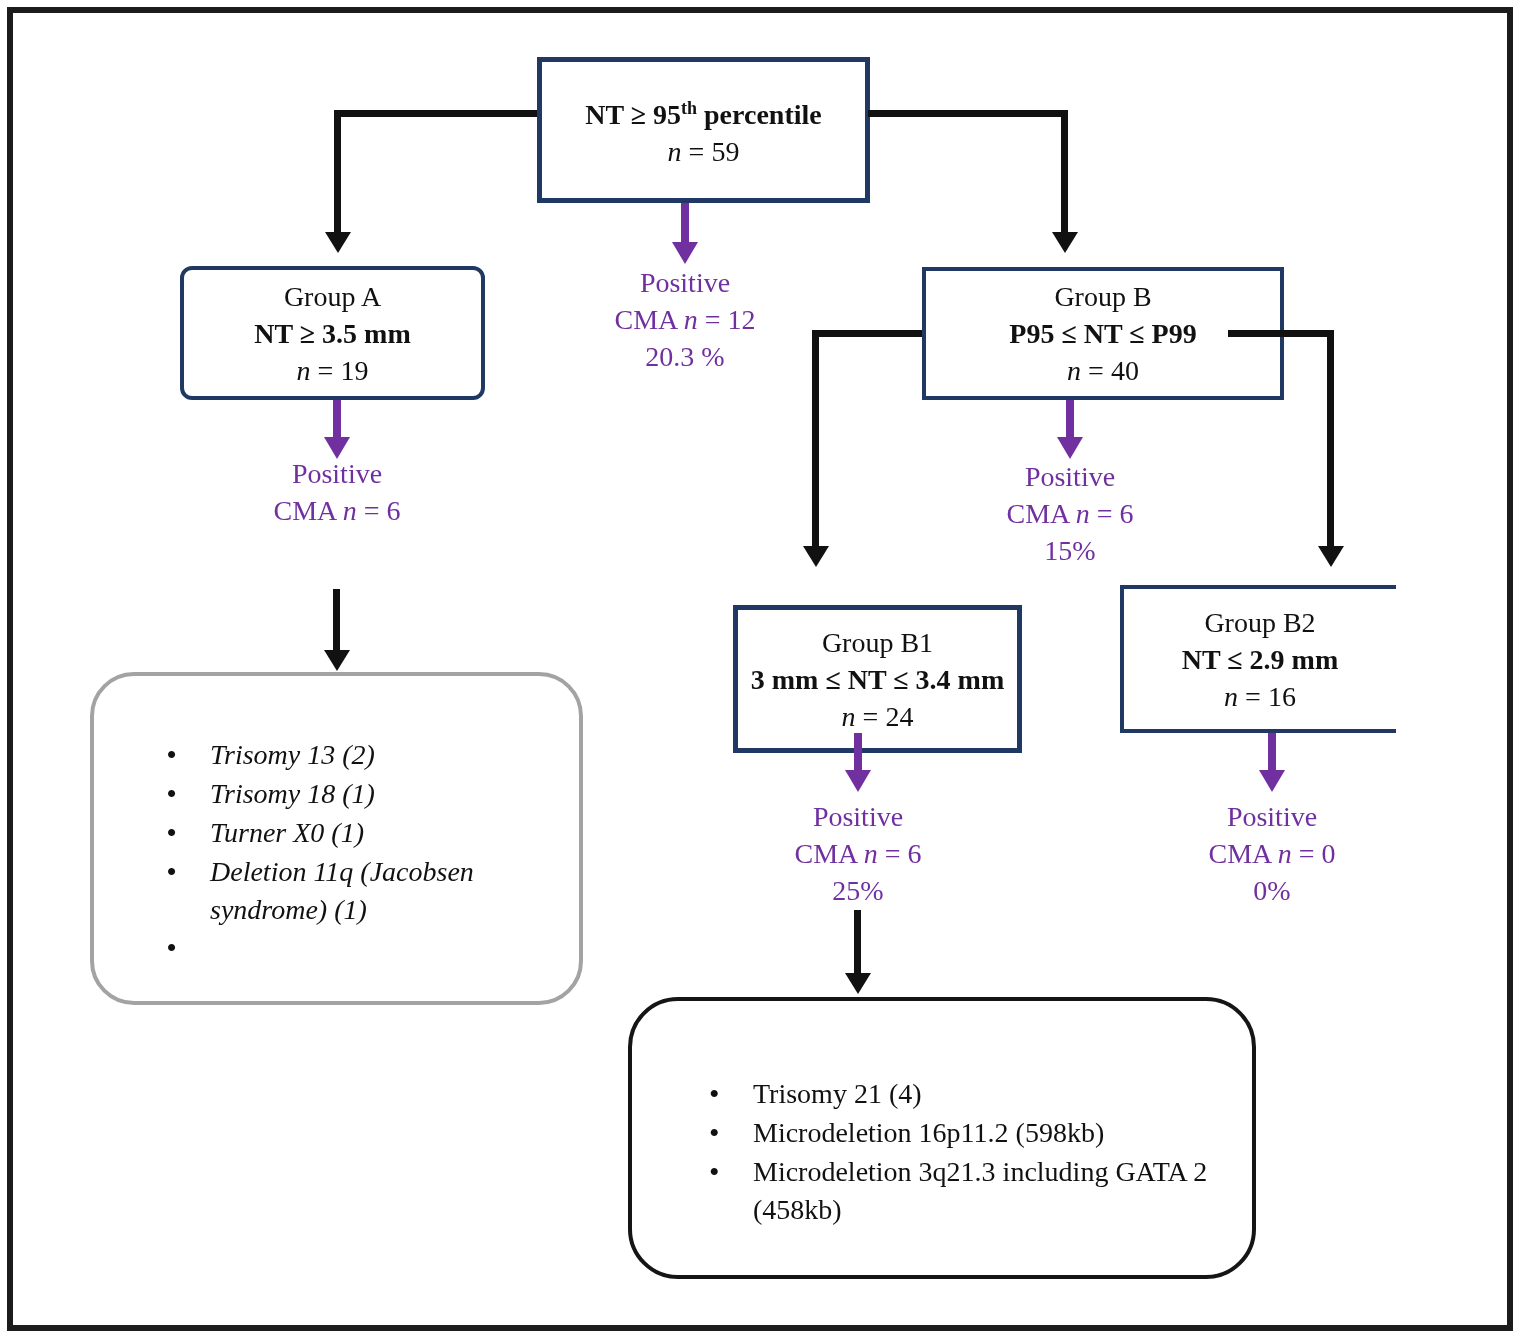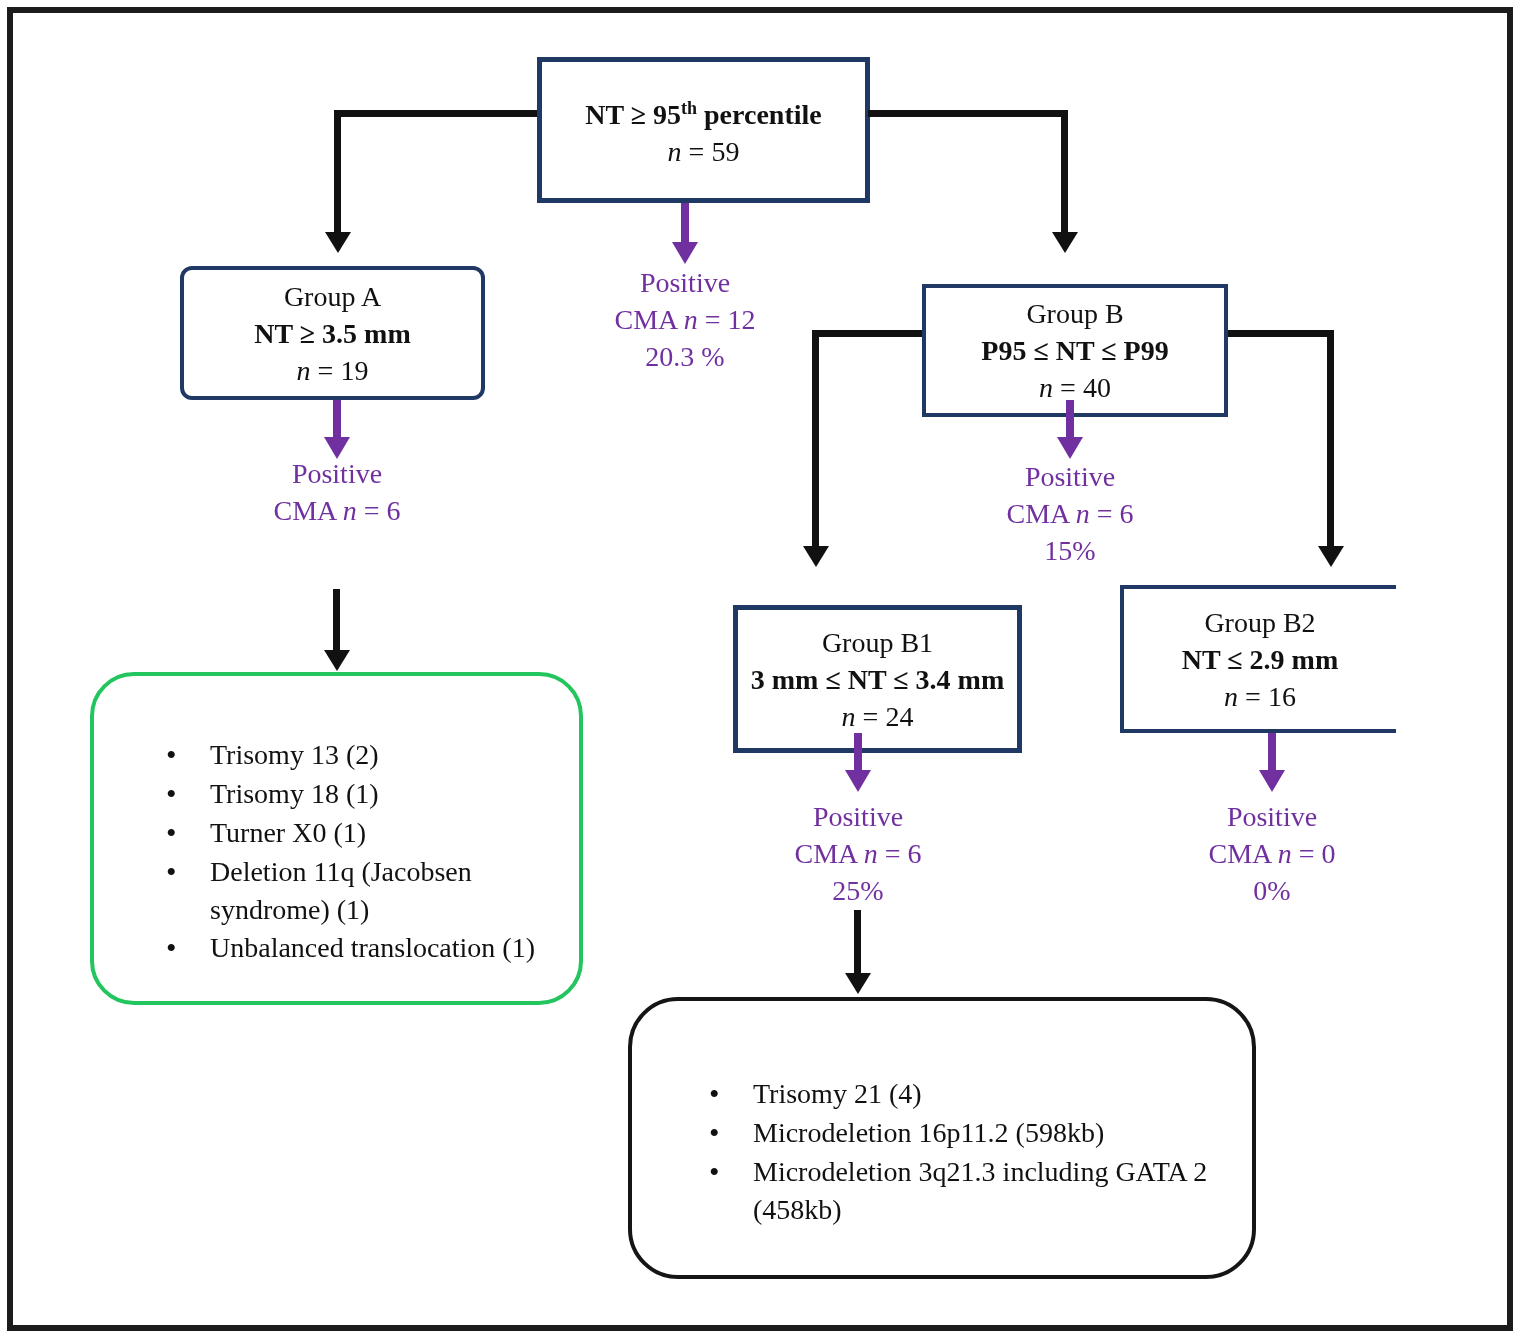--- a/index.html
+++ b/index.html
@@ -67,21 +67,21 @@
     <div><span>CMA </span><span class="it">n</span><span> = 12</span></div>
     <div>20.3 %</div>
   </div>
 
   <div class="nbox" style="left:180px;top:266px;width:305px;height:134px;border-radius:12px;">
     <div>Group A</div>
     <div class="crit">NT ≥ 3.5 mm</div>
     <div><span class="it">n</span><span> = 19</span></div>
   </div>
 
-  <div class="nbox" style="left:922px;top:284px;width:306px;height:133px;">
+  <div class="nbox" style="left:922px;top:267px;width:362px;height:133px;">
     <div>Group B</div>
     <div class="crit">P95 ≤ NT ≤ P99</div>
     <div><span class="it">n</span><span> = 40</span></div>
   </div>
 
   <div class="pshaft" style="left:333px;top:400px;width:8px;height:38px;"></div>
   <div class="ahead purple" style="left:324px;top:437px;"></div>
 
   <div class="pl" style="left:217px;top:455px;">
     <div>Positive</div>
@@ -134,41 +134,40 @@
 
   <div class="pl" style="left:1152px;top:798px;">
     <div>Positive</div>
     <div><span>CMA </span><span class="it">n</span><span> = 0</span></div>
     <div>0%</div>
   </div>
 
   <div class="vline" style="left:854px;top:910px;width:7px;height:65px;"></div>
   <div class="ahead black" style="left:845px;top:973px;"></div>
 
-  <div class="rbox" style="left:90px;top:672px;width:493px;height:333px;border:4px solid #22c55e;border-radius:44px;padding:60px 28px 0 72px;">
+  <div class="rbox" style="left:90px;top:672px;width:493px;height:333px;border:4px solid #a3a3a3;border-radius:44px;padding:60px 28px 0 72px;font-style:italic;">
     <ul>
       <li>
           <span class="bullet-dot"></span>
           <span class="li-text">Trisomy 13 (2)</span>
         </li>
       <li>
           <span class="bullet-dot"></span>
           <span class="li-text">Trisomy 18 (1)</span>
         </li>
       <li>
           <span class="bullet-dot"></span>
           <span class="li-text">Turner X0 (1)</span>
         </li>
       <li>
           <span class="bullet-dot"></span>
           <span class="li-text">Deletion 11q (Jacobsen syndrome) (1)</span>
         </li>
       <li>
           <span class="bullet-dot"></span>
-          <span class="li-text">Unbalanced translocation (1)</span>
         </li>
     </ul>
   </div>
 
   <div class="rbox" style="left:628px;top:997px;width:628px;height:282px;border:4px solid #151515;border-radius:50px;padding:74px 40px 0 77px;">
     <ul>
       <li>
           <span class="bullet-dot"></span>
           <span class="li-text">Trisomy 21 (4)</span>
         </li>

